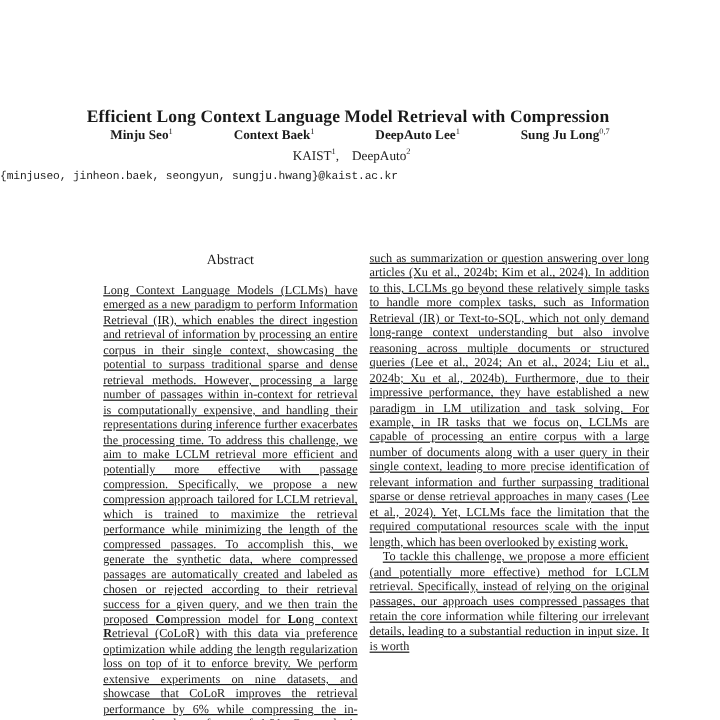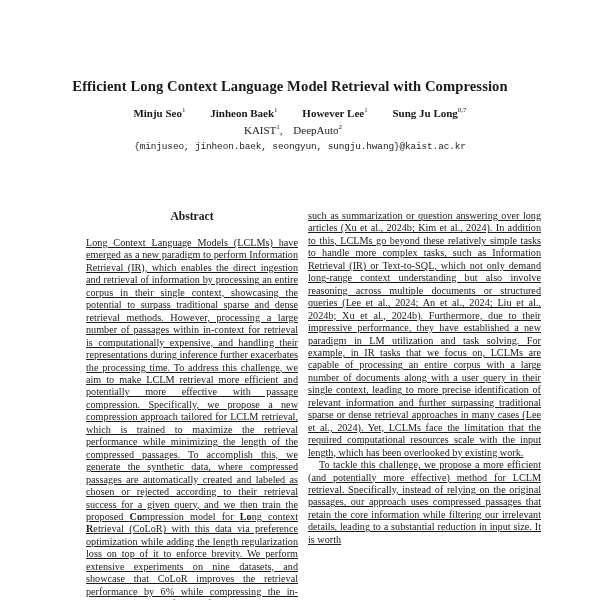--- a/index.html
+++ b/index.html
@@ -7,74 +7,73 @@
     position: relative;
     width: 600px;
     height: 600px;
     background: #ffffff;
     overflow: hidden;
     font-family: "Liberation Serif", serif;
     color: #1a1a1a;
   }
   .title {
     position: absolute;
-    top: 68px;
+    top: 80px;
     left: 0;
     width: 580px;
     text-align: center;
     font-size: 14.6px;
     font-weight: bold;
     letter-spacing: 0.1px;
   }
   .author-line {
     position: absolute;
     top: 107px;
     left: 0;
     width: 600px;
     text-align: center;
     font-size: 11px;
     font-weight: bold;
   }
-  .author-line .author { display: inline-block; margin: 0 11px; text-align: right; }
+  .author-line .author { display: inline-block; margin: 0 24px; text-align: right; }
   sup.aff-sup {
     font-size: 7px;
     font-weight: normal;
     vertical-align: super;
     line-height: 0;
   }
   .affiliation-line {
     position: absolute;
     top: 124px;
     left: 0;
     width: 586px;
     text-align: center;
     font-size: 11px;
   }
   .affiliation-line .aff-gap { display: inline-block; width: 8px; }
   .email-line {
     position: absolute;
     top: 141px;
     left: 0;
     width: 600px;
-    text-align: center;
     font-family: "Liberation Mono", monospace;
     font-size: 9.4px;
     letter-spacing: -0.1px;
   }
   .col {
     position: absolute;
     top: 210px;
   }
   .col-left  { left: 86px;  width: 212px; }
   .col-right { left: 308px; width: 233px; }
   .abstract-heading {
     margin: 0 0 14px 0;
     text-align: center;
     font-size: 11.6px;
-    font-weight: bold;
+    font-weight: normal;
   }
   .body-text {
     margin: 0;
     font-size: 10.2px;
     line-height: 12.45px;
     text-align: justify;
     text-decoration: underline;
   }
   .body-text + .body-text { margin-top: 0; }
   .indent { text-indent: 11px; }
@@ -82,22 +81,22 @@
 </style>
 </head>
 <body>
 
 <div class="page">
 
   <h1 class="title">Efficient Long Context Language Model Retrieval with Compression</h1>
 
   <div class="author-line">
     <span class="author"><span>Minju Seo</span><sup class="aff-sup">1</sup></span>
-    <span class="author"><span>Jinheon Baek</span><sup class="aff-sup">1</sup></span>
-    <span class="author"><span>However Lee</span><sup class="aff-sup">1</sup></span>
+    <span class="author"><span>Context Baek</span><sup class="aff-sup">1</sup></span>
+    <span class="author"><span>DeepAuto Lee</span><sup class="aff-sup">1</sup></span>
     <span class="author"><span>Sung Ju Long</span><sup class="aff-sup">0,7</sup></span>
   </div>
 
   <div class="affiliation-line">
     <span><span>KAIST</span><sup class="aff-sup">1</sup></span><span>,</span><span class="aff-gap"></span>
     <span><span>DeepAuto</span><sup class="aff-sup">2</sup></span>
   </div>
 
   <div class="email-line">{minjuseo, jinheon.baek, seongyun, sungju.hwang}@kaist.ac.kr</div>
 

